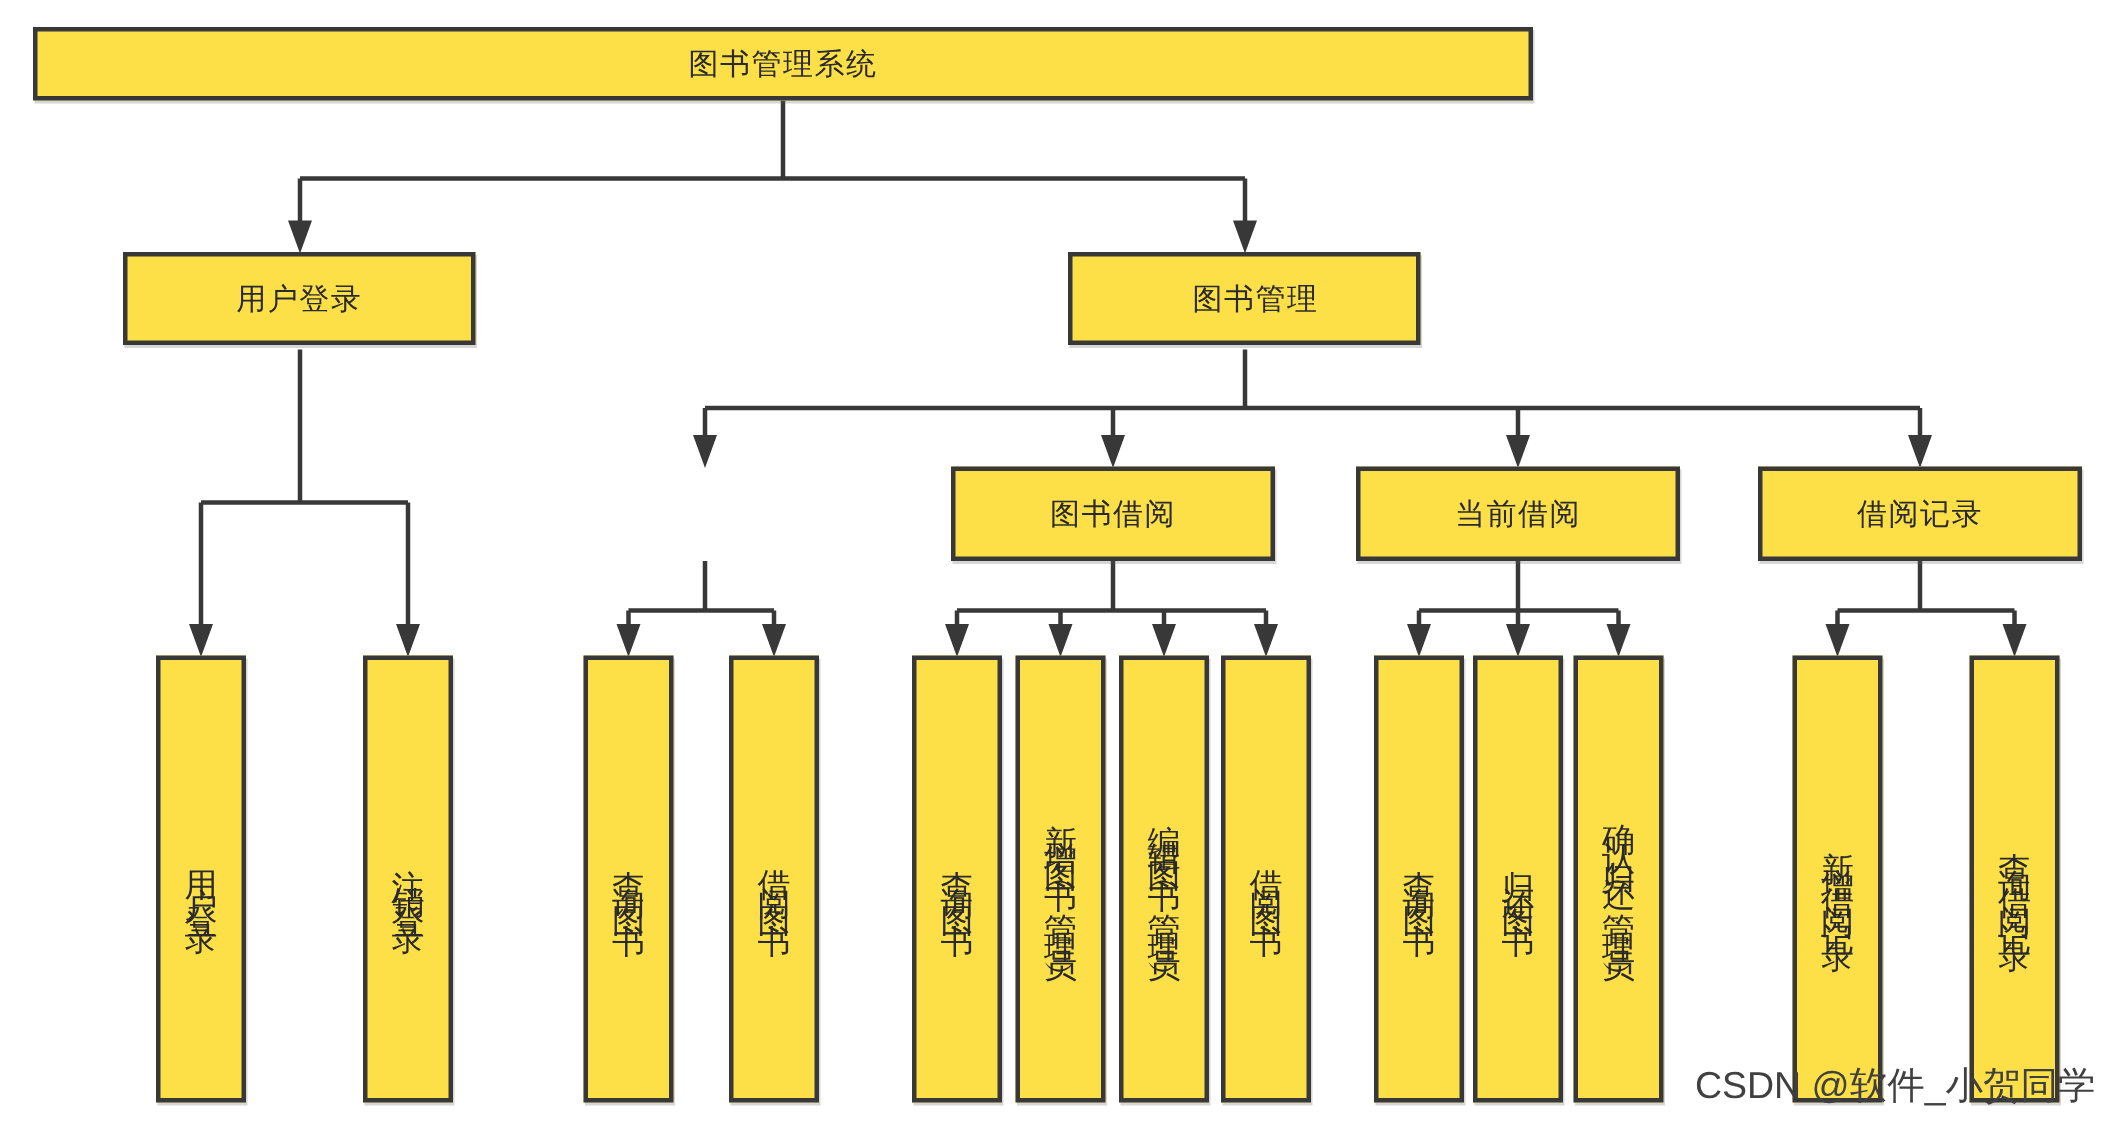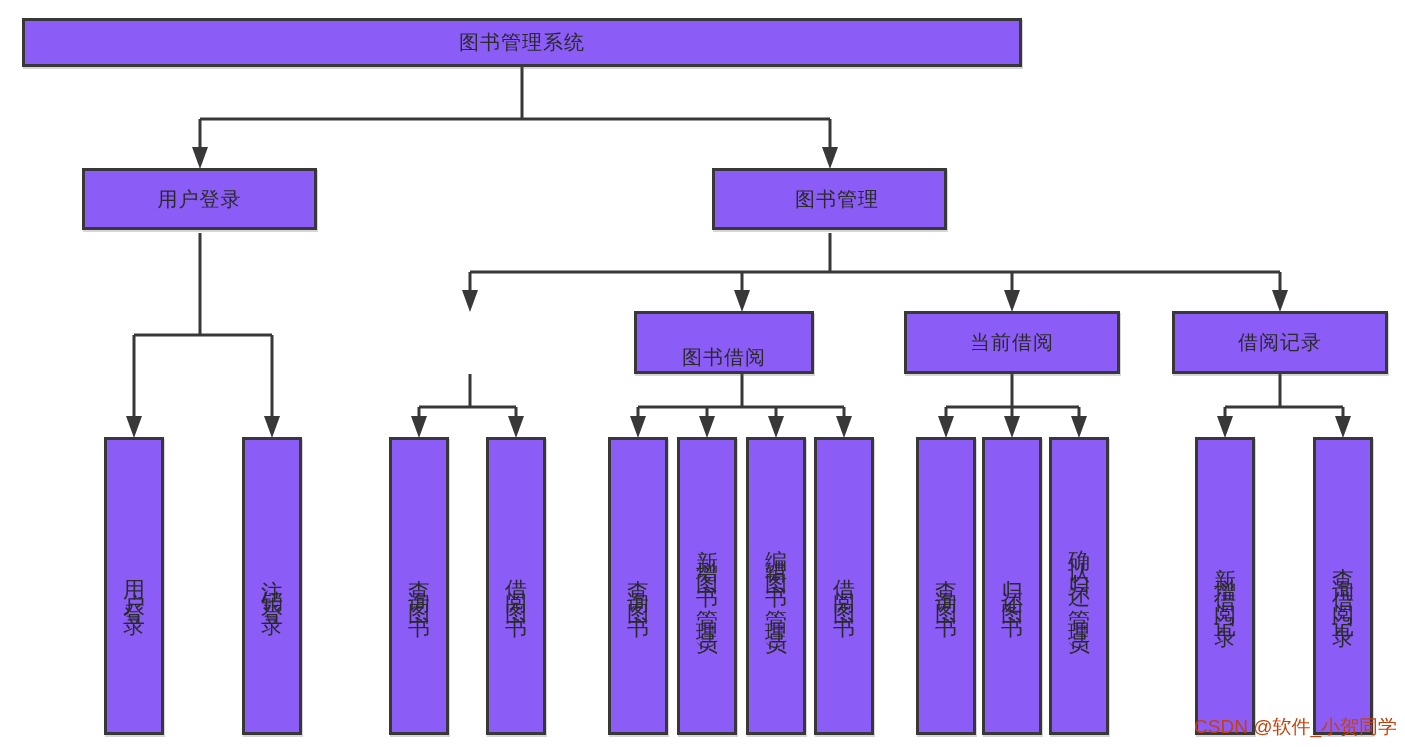--- a/index.html
+++ b/index.html
@@ -20,21 +20,21 @@
     left: 0;
     top: 0;
     width: 1405px;
     height: 747px;
     pointer-events: none;
   }
   .node {
     position: absolute;
     box-sizing: border-box;
     border: 3px solid #383838;
-    background: #8b5cf6;
+    background: #fde047;
     display: flex;
     align-items: center;
     justify-content: center;
     color: #2a2a2a;
     box-shadow: 1px 2px 0 rgba(90,90,90,0.25);
   }
   .node.h .label {
     font-size: 20px;
     letter-spacing: 1px;
     white-space: nowrap;
@@ -48,22 +48,22 @@
     writing-mode: vertical-rl;
     text-orientation: mixed;
     font-size: 22px;
     letter-spacing: 12px;
     line-height: 1;
   }
   .watermark {
     position: absolute;
     right: 8px;
     bottom: 7px;
-    font-size: 19px;
-    color: #c2410c;
+    font-size: 25px;
+    color: #404040;
     white-space: nowrap;
   }
 </style>
 </head>
 <body>
 
 <div class="canvas">
 
   <svg class="edges" viewBox="0 0 1405 747" xmlns="http://www.w3.org/2000/svg">
     <g stroke="#383838" stroke-width="3" fill="none">
@@ -102,21 +102,21 @@
     <span class="label">图书管理系统</span>
   </div>
 
   <div class="node h" style="left:82px; top:168px; width:235px; height:62px;">
     <span class="label">用户登录</span>
   </div>
   <div class="node h" style="left:712px; top:168px; width:235px; height:62px;padding-left:15px;">
     <span class="label">图书管理</span>
   </div>
 
-  <div class="node h" style="left:634px; top:311px; width:180px; height:63px;align-items:flex-end;">
+  <div class="node h" style="left:634px; top:311px; width:216px; height:63px;">
     <span class="label">图书借阅</span>
   </div>
   <div class="node h" style="left:904px; top:311px; width:216px; height:63px;font-family:Liberation Mono, monospace;">
     <span class="label">当前借阅</span>
   </div>
   <div class="node h" style="left:1172px; top:311px; width:216px; height:63px;">
     <span class="label">借阅记录</span>
   </div>
 
   <div class="node leaf" style="left:104px;">

